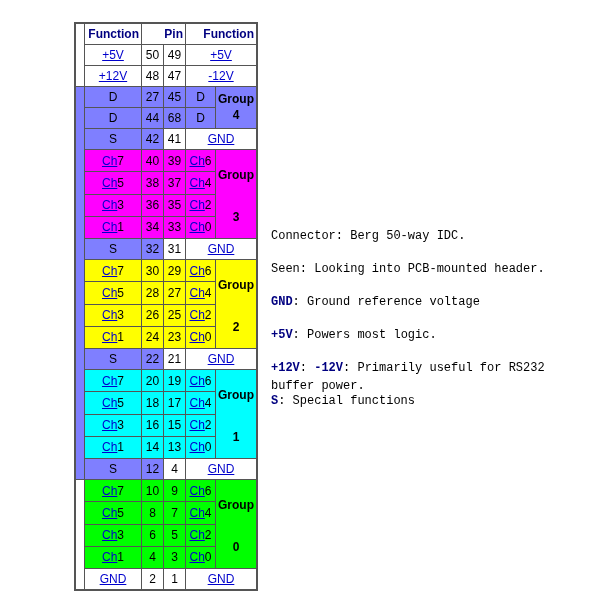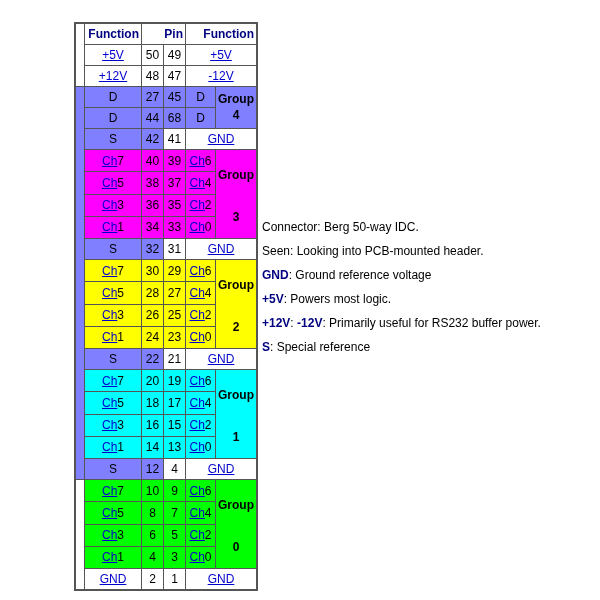--- a/index.html
+++ b/index.html
@@ -13,21 +13,21 @@
     .fr { width:25px; }
     .grp { width:36px; vertical-align:top; line-height:16px !important; padding-top:4px !important;font-weight:bold; }
     a, .lnk { color:#0000cc; text-decoration:underline; cursor:pointer; }
     .blue { background:#7f7fff; }
     .mag { background:#ff00ff; }
     .yel { background:#ffff00; }
     .cyan { background:#00ffff; }
     .grn { background:#00ff00; }
     .wht { background:#ffffff; }
     .legend { position:absolute; left:262px; top:218px; }
-    .legend p { margin:0; height:24px; line-height:18px; font-size:12px; }
+    .legend p { margin:9px; height:24px; line-height:18px; font-size:12px;font-family:Liberation Mono, monospace; }
     .legend b { color:#000080; }
   </style>
 </head>
 <body>
 
 <table class="pins">
   <tbody>
       <tr>
     <td class="side wht" rowspan="3"></td>
     <th class="fl">Function</th>
@@ -198,14 +198,14 @@
   </tr>
 </tbody>
   </table>
 
 <div class="legend">
   <p>Connector: Berg 50-way IDC.</p>
   <p>Seen: Looking into PCB-mounted header.</p>
   <p><b>GND</b><span>: Ground reference voltage</span></p>
   <p><b>+5V</b><span>: Powers most logic.</span></p>
   <p><b>+12V</b><span>: </span><b>-12V</b><span>: Primarily useful for RS232 buffer power.</span></p>
-  <p><b>S</b><span>: Special reference</span></p>
+  <p><b>S</b><span>: Special functions</span></p>
 </div>
 
 </body></html>

